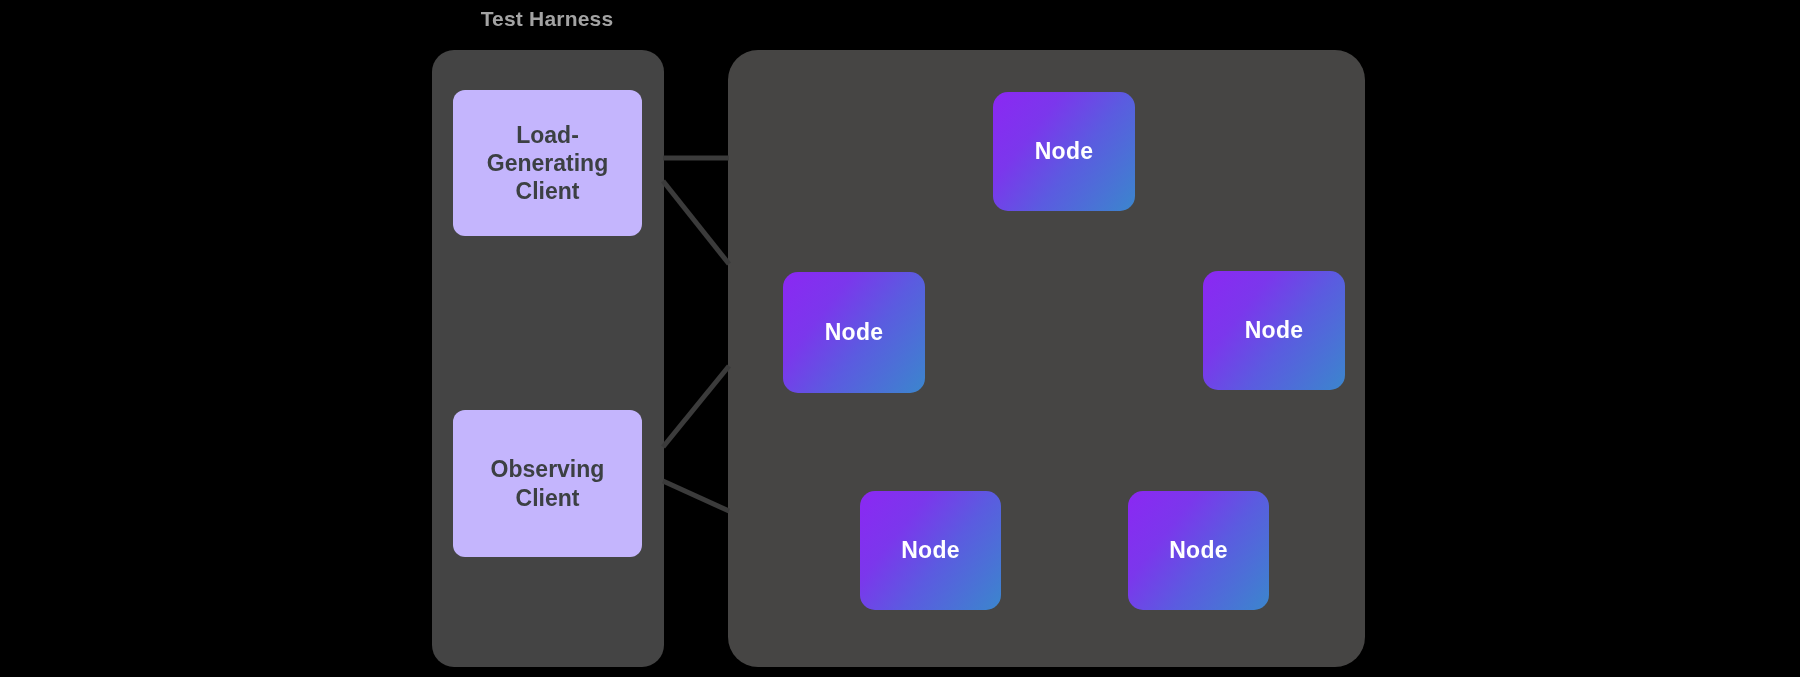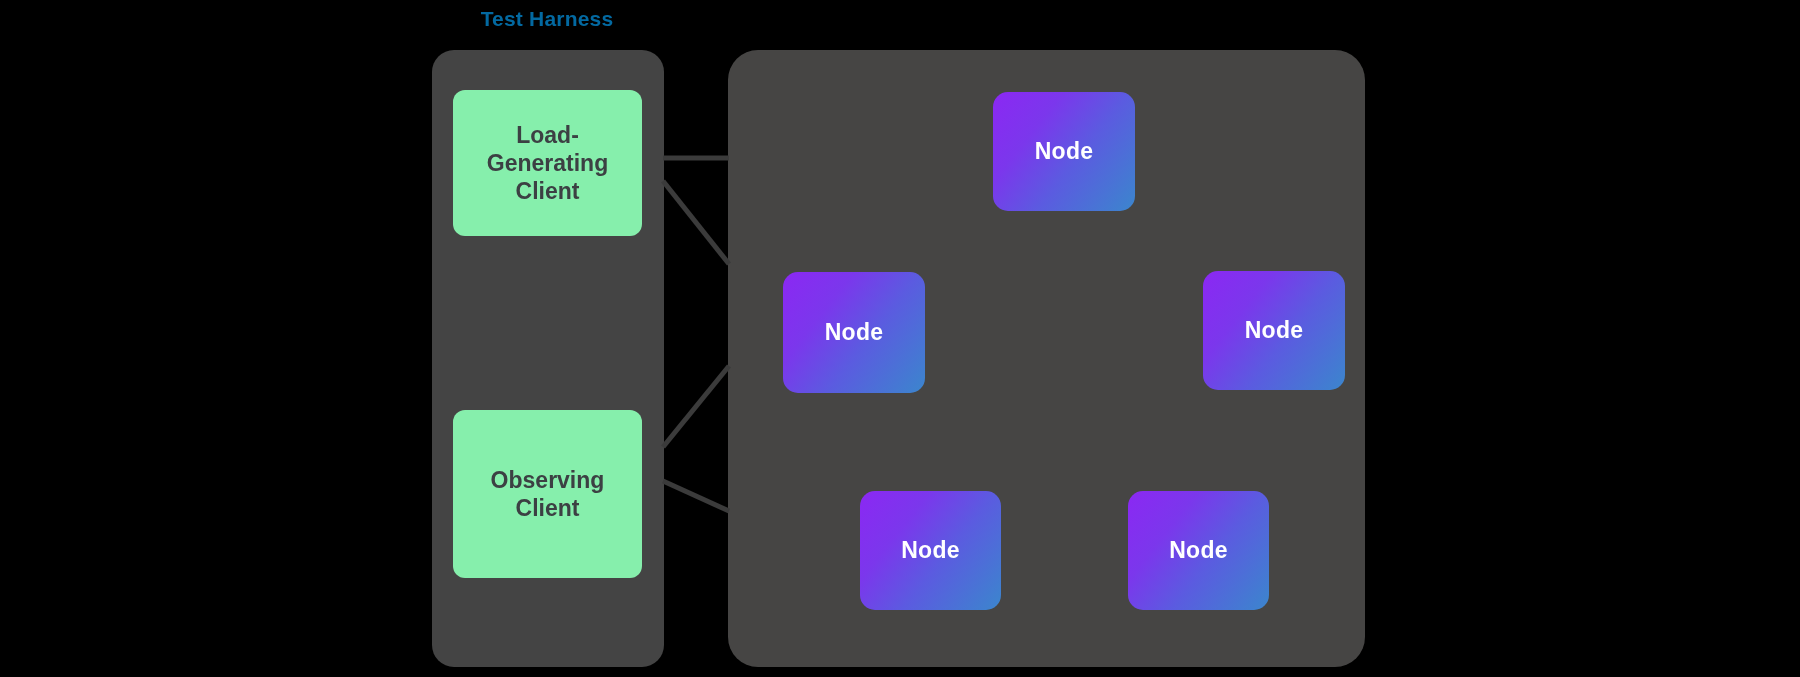--- a/index.html
+++ b/index.html
@@ -17,21 +17,21 @@
     height: 677px;
     background: #000000;
     font-family: "Liberation Sans", "DejaVu Sans", sans-serif;
   }
 
   
   .section-title {
     position: absolute;
     font-size: 21px;
     font-weight: bold;
-    color: #0369a1;
+    color: #a3a3a3;
     letter-spacing: 0.2px;
     white-space: nowrap;
     text-align: center;
     transform: translateX(-50%);
     line-height: 1;
   }
   #title-harness { left: 547px; top: 8px; }
   #title-sut     { left: 1047px; top: 8px; }
 
   
@@ -66,21 +66,21 @@
   }
   #connectors line {
     stroke: #3b3b3b;
     stroke-width: 5;
     stroke-linecap: butt;
   }
 
   
   .client-box {
     position: absolute;
-    background: #86efac;
+    background: #c4b5fd;
     border-radius: 12px;
     display: flex;
     align-items: center;
     justify-content: center;
     text-align: center;
     color: #3c4043;
     font-size: 23px;
     font-weight: bold;
     line-height: 1.22;
     padding: 11px 10px;
@@ -89,21 +89,21 @@
   #client-load {
     left: 453px;
     top: 90px;
     width: 189px;
     height: 146px;
   }
   #client-observe {
     left: 453px;
     top: 410px;
     width: 189px;
-    height: 168px;
+    height: 147px;
   }
 
   
   .node-box {
     position: absolute;
     border-radius: 15px;
     display: flex;
     align-items: center;
     justify-content: center;
     color: #ffffff;

